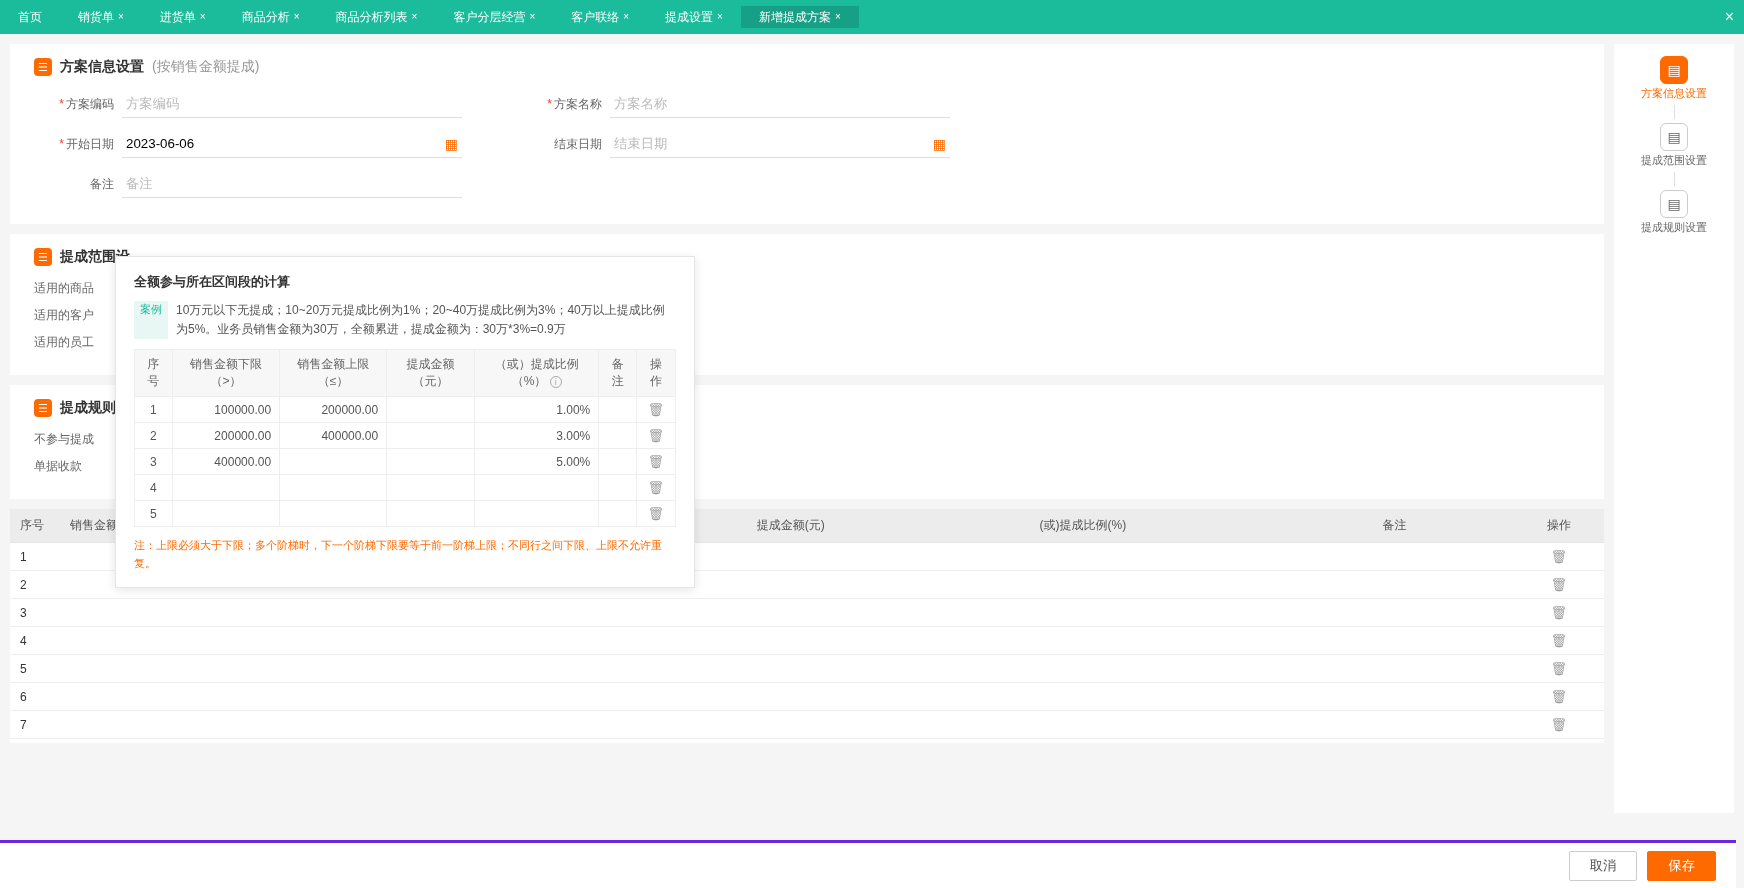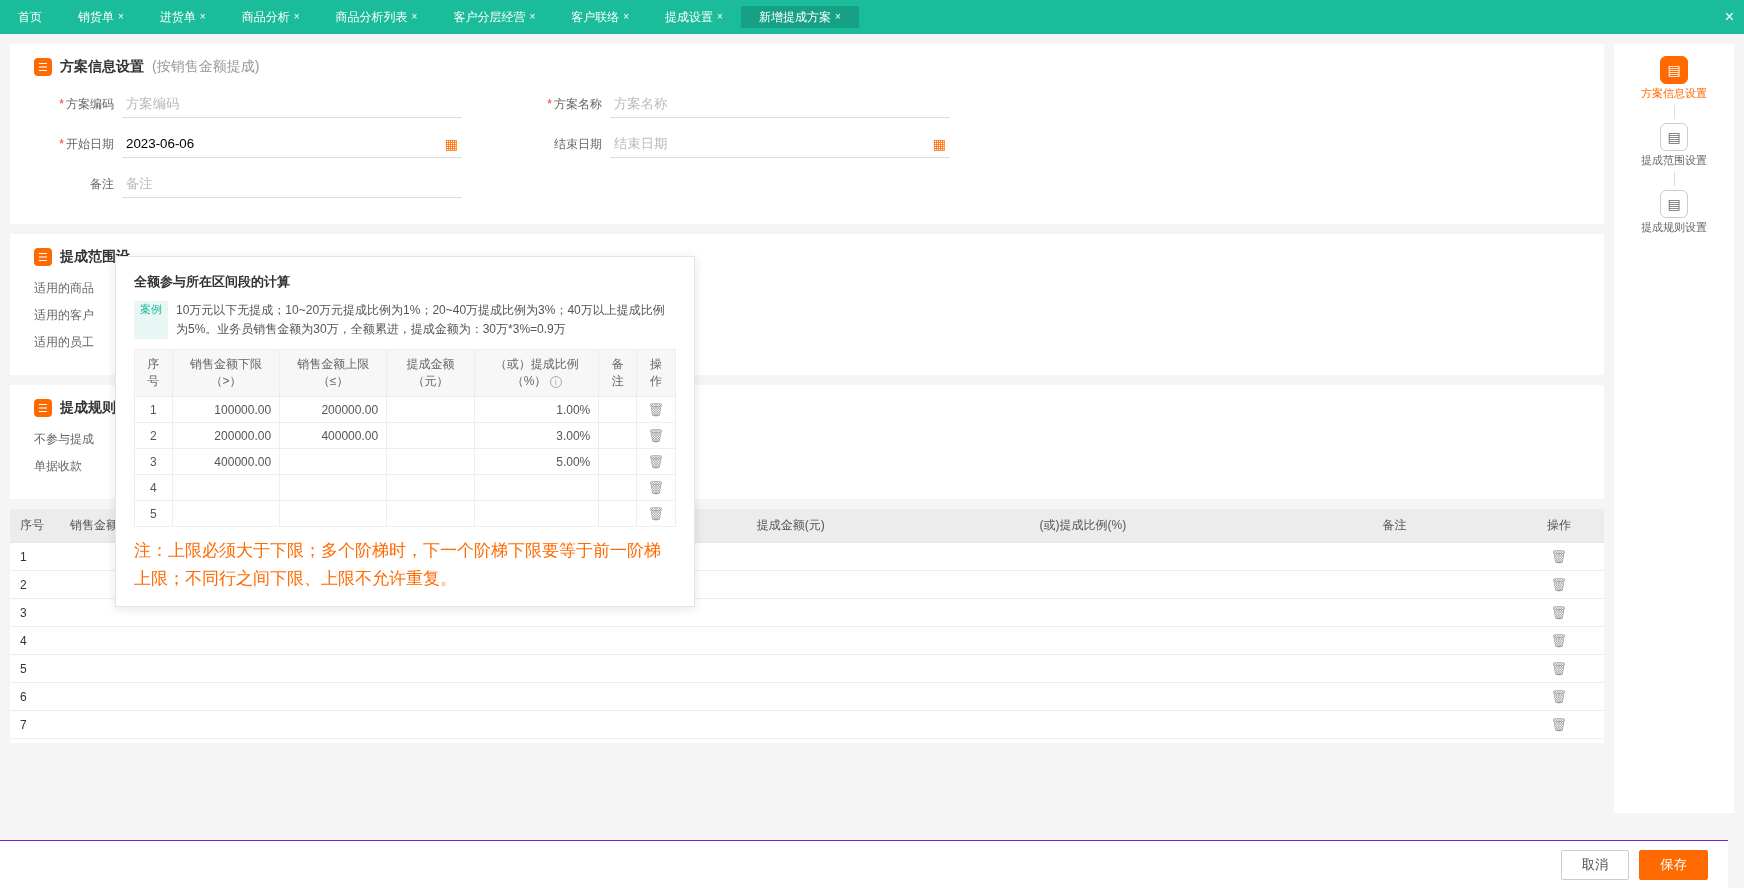--- a/index.html
+++ b/index.html
@@ -58,25 +58,25 @@
 
   
   .tooltip-card { position:absolute; top:256px; left:115px; width:580px; background:#fff; border:1px solid #e5e5e5; box-shadow:0 2px 10px rgba(0,0,0,0.1); padding:16px 18px 14px 18px; z-index:50;}
   .tooltip-title { font-weight:600; font-size:13px; margin-bottom:10px;}
   .tooltip-ex { display:flex; gap:8px; margin-bottom:10px; color:#555;}
   .tooltip-ex .tag { background:#e8f7f4; color:#1abc9c; padding:1px 6px; font-size:11px; flex-shrink:0;}
   .tooltip-ex .txt { line-height:1.6; }
   .tooltip-table th { background:#f7f7f7; padding:6px 8px; font-weight:normal; color:#666; text-align:center; border:1px solid #eee;}
   .tooltip-table td { padding:5px 8px; text-align:right; border:1px solid #eee; color:#555;}
   .tooltip-table td.center { text-align:center;}
-  .tooltip-note { color:#ff6a00; font-size:17px; margin-top:10px; line-height:1.6;}
+  .tooltip-note { color:#ff6a00; font-size:11px; margin-top:10px; line-height:1.6;}
   .tip-info { display:inline-block; width:12px; height:12px; border-radius:50%; border:1px solid #aaa; text-align:center; line-height:11px; font-size:9px; color:#aaa;}
 
   
-  .footer { position:fixed; bottom:0; left:0; right:16px; height:48px; background:#fff; border-top:1px solid #6d28d9; display:flex; justify-content:flex-end; align-items:center; gap:10px; padding-right:20px; z-index:40;}
+  .footer { position:fixed; bottom:0; left:0; right:8px; height:48px; background:#fff; border-top:3px solid #6d28d9; display:flex; justify-content:flex-end; align-items:center; gap:10px; padding-right:20px; z-index:40;}
   .btn { height:30px; padding:0 20px; border:1px solid #ccc; background:#fff; cursor:pointer; border-radius:2px; color:#555;}
   .btn-primary { background:#ff6a00; border-color:#ff6a00; color:#fff;}
 
   .col-op { width:90px; text-align:center !important;}
   .col-idx { width:50px;}
 </style>
 </head>
 <body>
 
 <div class="tabs">

